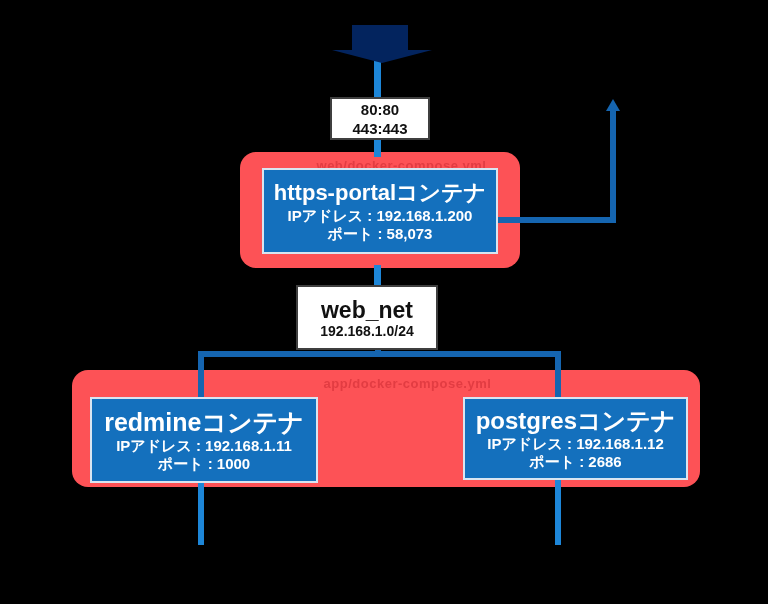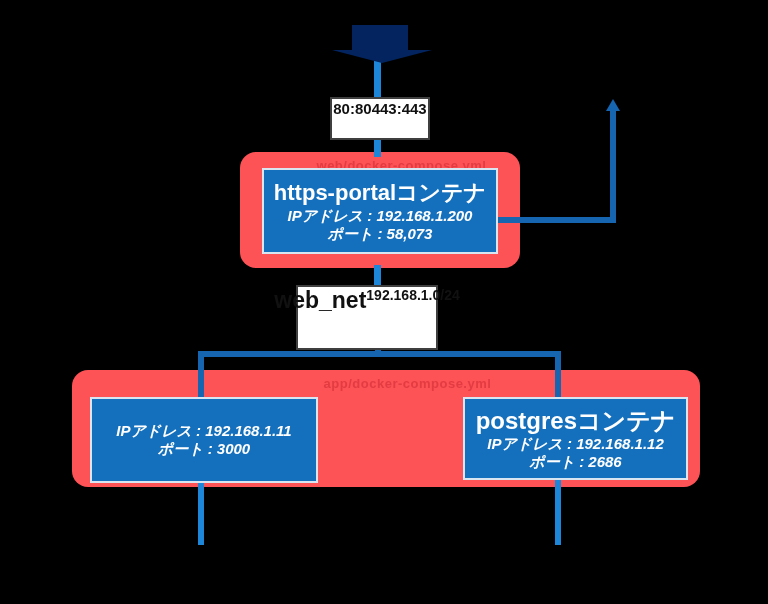--- a/index.html
+++ b/index.html
@@ -50,38 +50,38 @@
   #inbound-arrow svg{display:block;width:100%;height:100%;}
   #arrowhead-up{left:606px;top:99px;width:14px;height:12px;}
   #arrowhead-up svg{display:block;width:100%;height:100%;}
 
   
   .white-box{
     background:var(--label-box-fill,#fff);
     border:2px solid var(--label-box-border,#3f3f3f);
     color:var(--label-box-text,#111);
     text-align:center;
-    display:flex;flex-direction:row;justify-content:center;
+    display:flex;flex-direction:column;justify-content:center;
     font-weight:bold;
   }
   #port-box{left:330px;top:97px;width:100px;height:43px;font-size:15px;line-height:19px;}
   #net-box{left:296px;top:285px;width:142px;height:65px;}
   #net-box .net-name{font-size:23px;line-height:26px;}
   #net-box .net-subnet{font-size:14px;line-height:16px;}
 
   
   .node{
     background:var(--container-fill,#1470bd);
     border:2px solid var(--container-border,#d9e5f1);
     color:var(--container-text,#fff);
     display:flex;flex-direction:column;justify-content:center;align-items:center;
     text-align:center;font-weight:bold;white-space:nowrap;
   }
   .node .node-title{font-size:22px;line-height:28px;}
-  .node .node-ip,.node .node-port{font-size:15px;line-height:18px;font-style:italic;}
+  .node .node-ip,.node .node-port{font-size:15px;line-height:18px;}
   #node-https-portal{left:262px;top:168px;width:236px;height:86px;}
   #node-https-portal .node-title{font-size:22px;}
   #node-redmine{left:90px;top:397px;width:228px;height:86px;}
   #node-redmine .node-title{font-size:25px;line-height:30px;}
   #node-postgres{left:443px;top:397px;width:225px;height:83px;margin-left:20px;}
   #node-postgres .node-title{font-size:24px;line-height:29px;}
 </style>
 </head>
 <body>
 
@@ -128,22 +128,23 @@
     <span class="net-subnet">192.168.1.0/24</span>
   </div>
 
   <div class="abs node" id="node-https-portal">
     <span class="node-title">https-portalコンテナ</span>
     <span class="node-ip">IPアドレス : 192.168.1.200</span>
     <span class="node-port">ポート : 58,073</span>
   </div>
 
   <div class="abs node" id="node-redmine">
+    <span class="node-title">redmineコンテナ</span>
     <span class="node-ip">IPアドレス :  192.168.1.11</span>
-    <span class="node-port">ポート : 3000</span>
+    <span class="node-port">ポート : 1000</span>
   </div>
 
   <div class="abs node" id="node-postgres">
     <span class="node-title">postgresコンテナ</span>
     <span class="node-ip">IPアドレス : 192.168.1.12</span>
     <span class="node-port">ポート : 2686</span>
   </div>
 
 </div>
 

